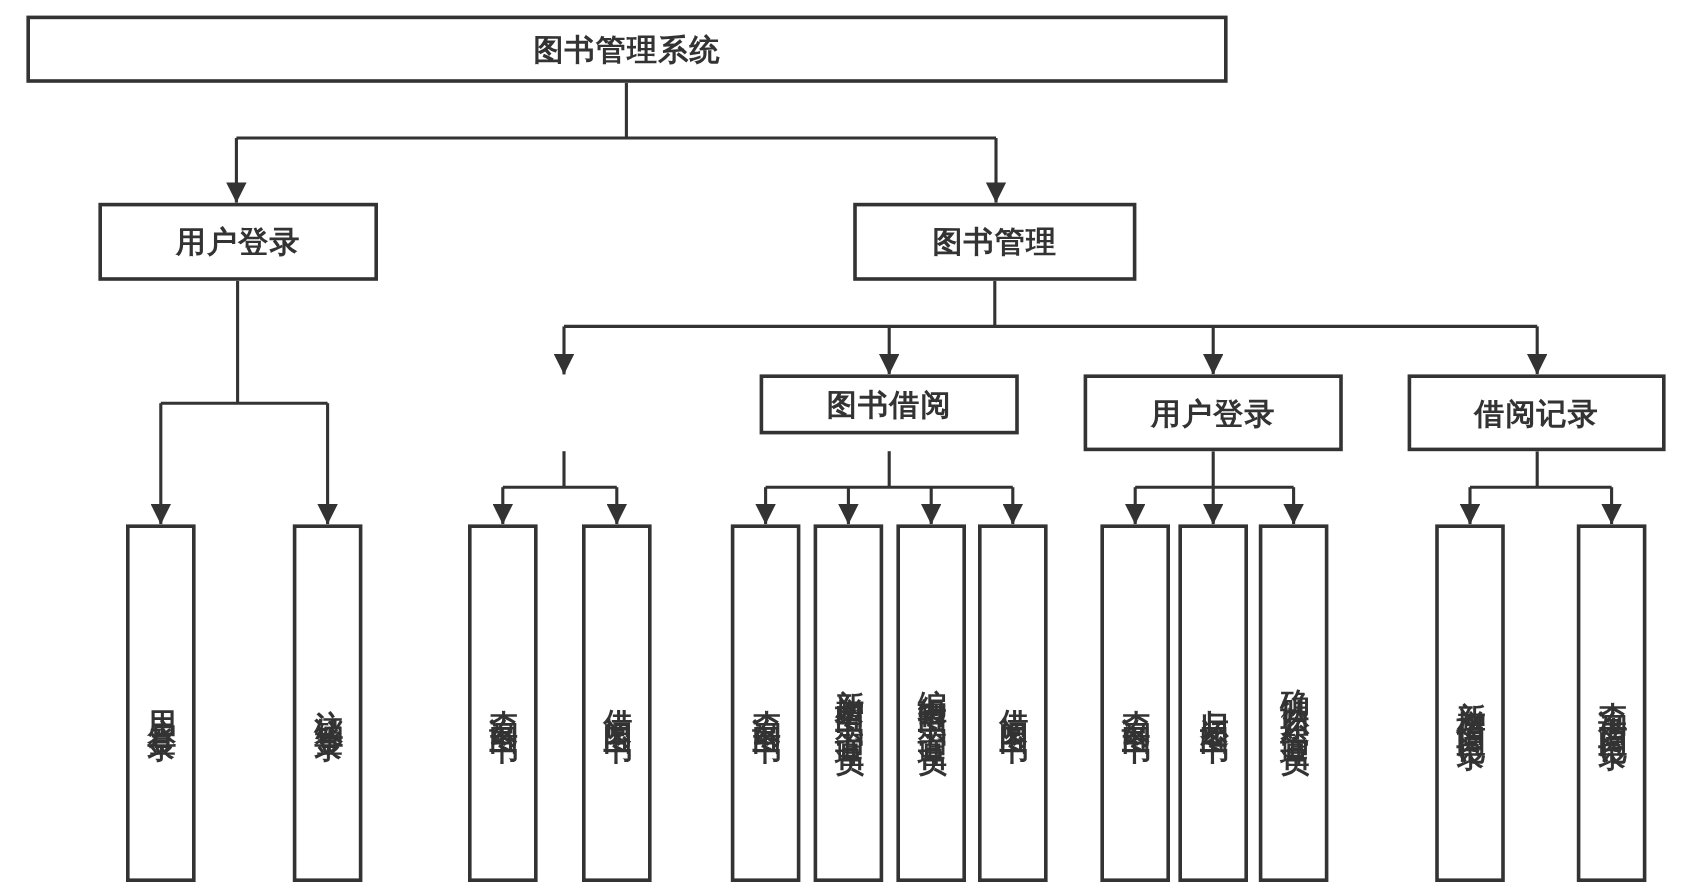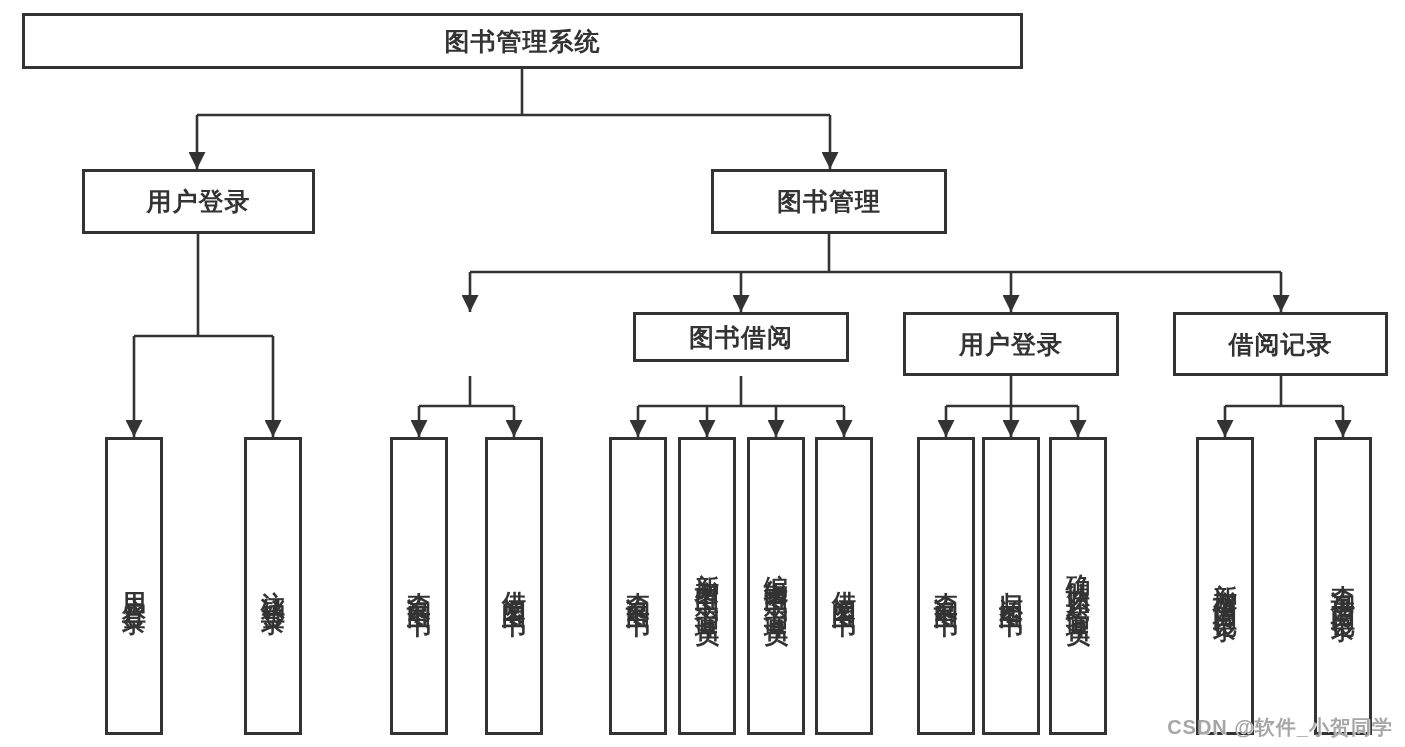--- a/index.html
+++ b/index.html
@@ -190,15 +190,14 @@
     <span class="vtext">确认归还（管理员）</span>
   </div>
 
   <div class="vbox" style="left:1196px;">
     <span class="vtext">新增借阅记录</span>
   </div>
   <div class="vbox" style="left:1314px;">
     <span class="vtext">查询借阅记录</span>
   </div>
 
-  <div class="watermark">CSDN @软件_小贺同学</div>
 
 </div>
 
 </body></html>

